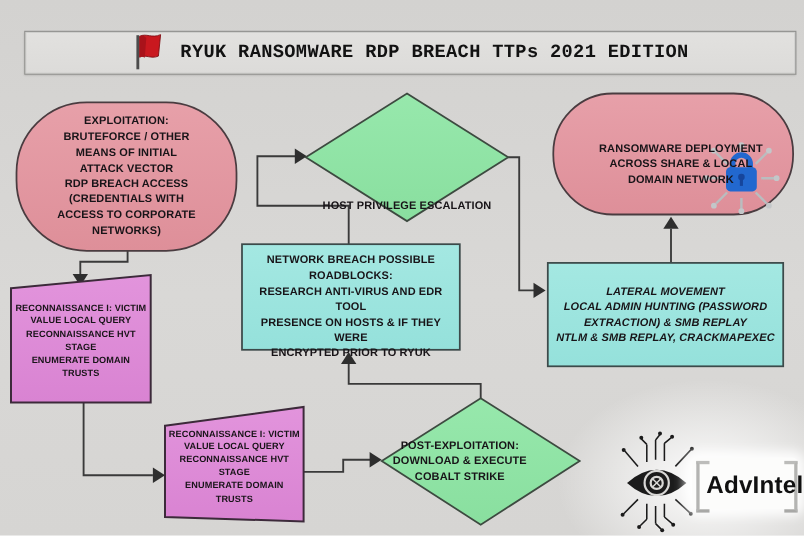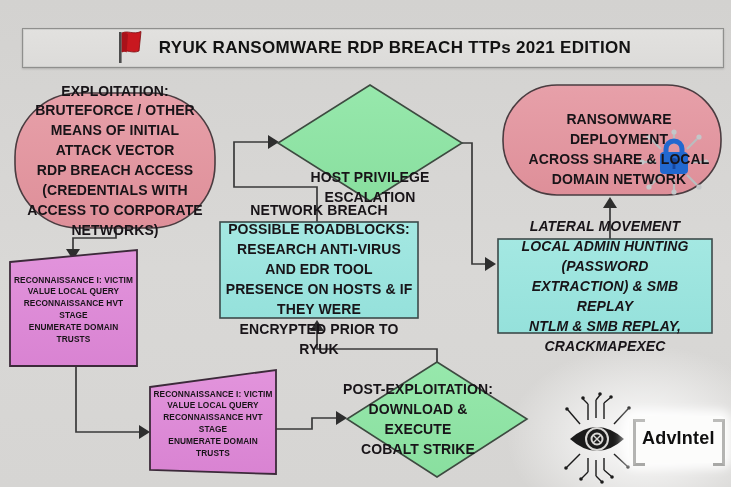--- a/index.html
+++ b/index.html
@@ -15,42 +15,43 @@
     position:absolute;left:22px;top:28px;width:700px;height:38px;
     background:linear-gradient(#e2e1df,#dcdbd9);
     border:1px solid #8f8f8d;
     box-shadow:inset 0 0 0 1px #cfcfcd, 0 1px 2px rgba(0,0,0,0.18);
     display:flex;align-items:center;justify-content:center;gap:14px;
   }
   .titlebar .flag{flex:0 0 auto;margin-top:-2px;}
   .title-text{
     font-size:17px;font-weight:bold;color:#121212;letter-spacing:0.3px;
     white-space:nowrap;
+    font-family:Liberation Mono, monospace;
   }
   
   .diagram{position:absolute;left:0;top:0;width:731px;height:487px;}
   
   .node-text{
     position:absolute;display:flex;align-items:center;justify-content:center;
     text-align:center;font-weight:bold;color:#181418;
-    font-size:14px;line-height:1.42;white-space:pre-line;letter-spacing:0.1px;
+    font-size:10px;line-height:1.42;white-space:pre-line;letter-spacing:0.1px;
     pointer-events:none;
   }
   
   .brand-box{
     position:absolute;left:629px;top:416px;width:97px;height:47px;
     background:#fcfcfb;border-radius:6px;
     box-shadow:0 0 10px 6px rgba(255,255,255,0.85);
   }
   .bracket{position:absolute;top:419px;width:9px;height:41px;}
   .bracket-l{left:633px;border-left:3px solid #b4b4b2;border-top:3px solid #bcbcba;border-bottom:3px solid #a8a8a6;}
   .bracket-r{left:713px;border-right:3px solid #b4b4b2;border-top:3px solid #bcbcba;border-bottom:3px solid #a8a8a6;}
   .brand-text{
     position:absolute;left:642px;top:428px;width:70px;text-align:center;
-    font-size:18px;font-weight:bold;color:#101010;letter-spacing:0.2px;
+    font-size:22px;font-weight:bold;color:#101010;letter-spacing:0.2px;
   }
 </style>
 </head>
 <body>
 
 <div class="screen">
 
   <svg class="diagram" viewBox="0 0 731 487">
     <defs>
       <linearGradient id="pinkG" x1="0" y1="0" x2="0" y2="1">

